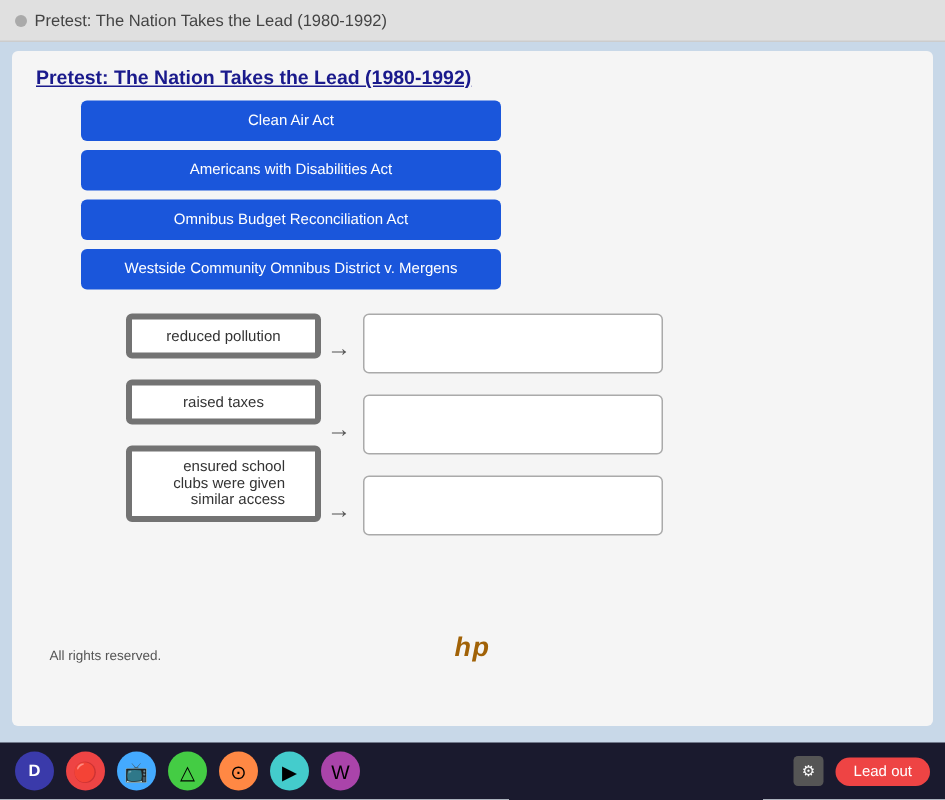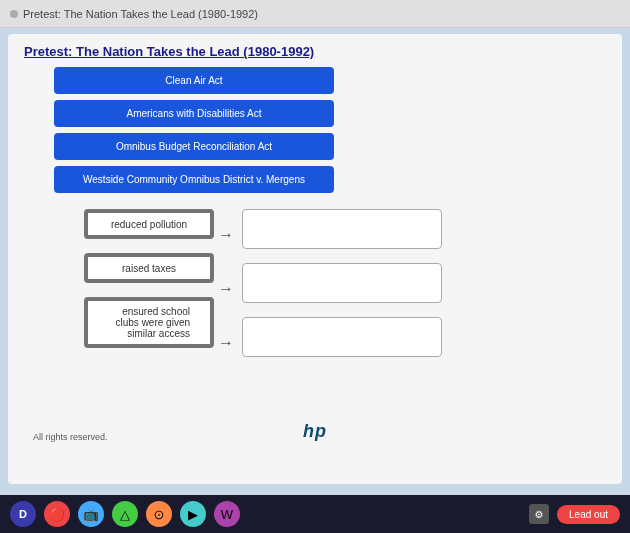--- a/index.html
+++ b/index.html
@@ -223,21 +223,21 @@
 
     
     .hp-area {
       position: absolute;
       bottom: 42px;
       left: 50%;
       transform: translateX(-50%);
       font-size: 18px;
       font-style: italic;
       font-weight: bold;
-      color: #0c4a6e;
+      color: #a16207;
       letter-spacing: 1px;
     }
   </style>
 </head>
 <body>
 
 <div class="browser-bar">
   <div class="browser-dot"></div>
   <span class="browser-title">Pretest: The Nation Takes the Lead (1980-1992)</span>
 </div>

